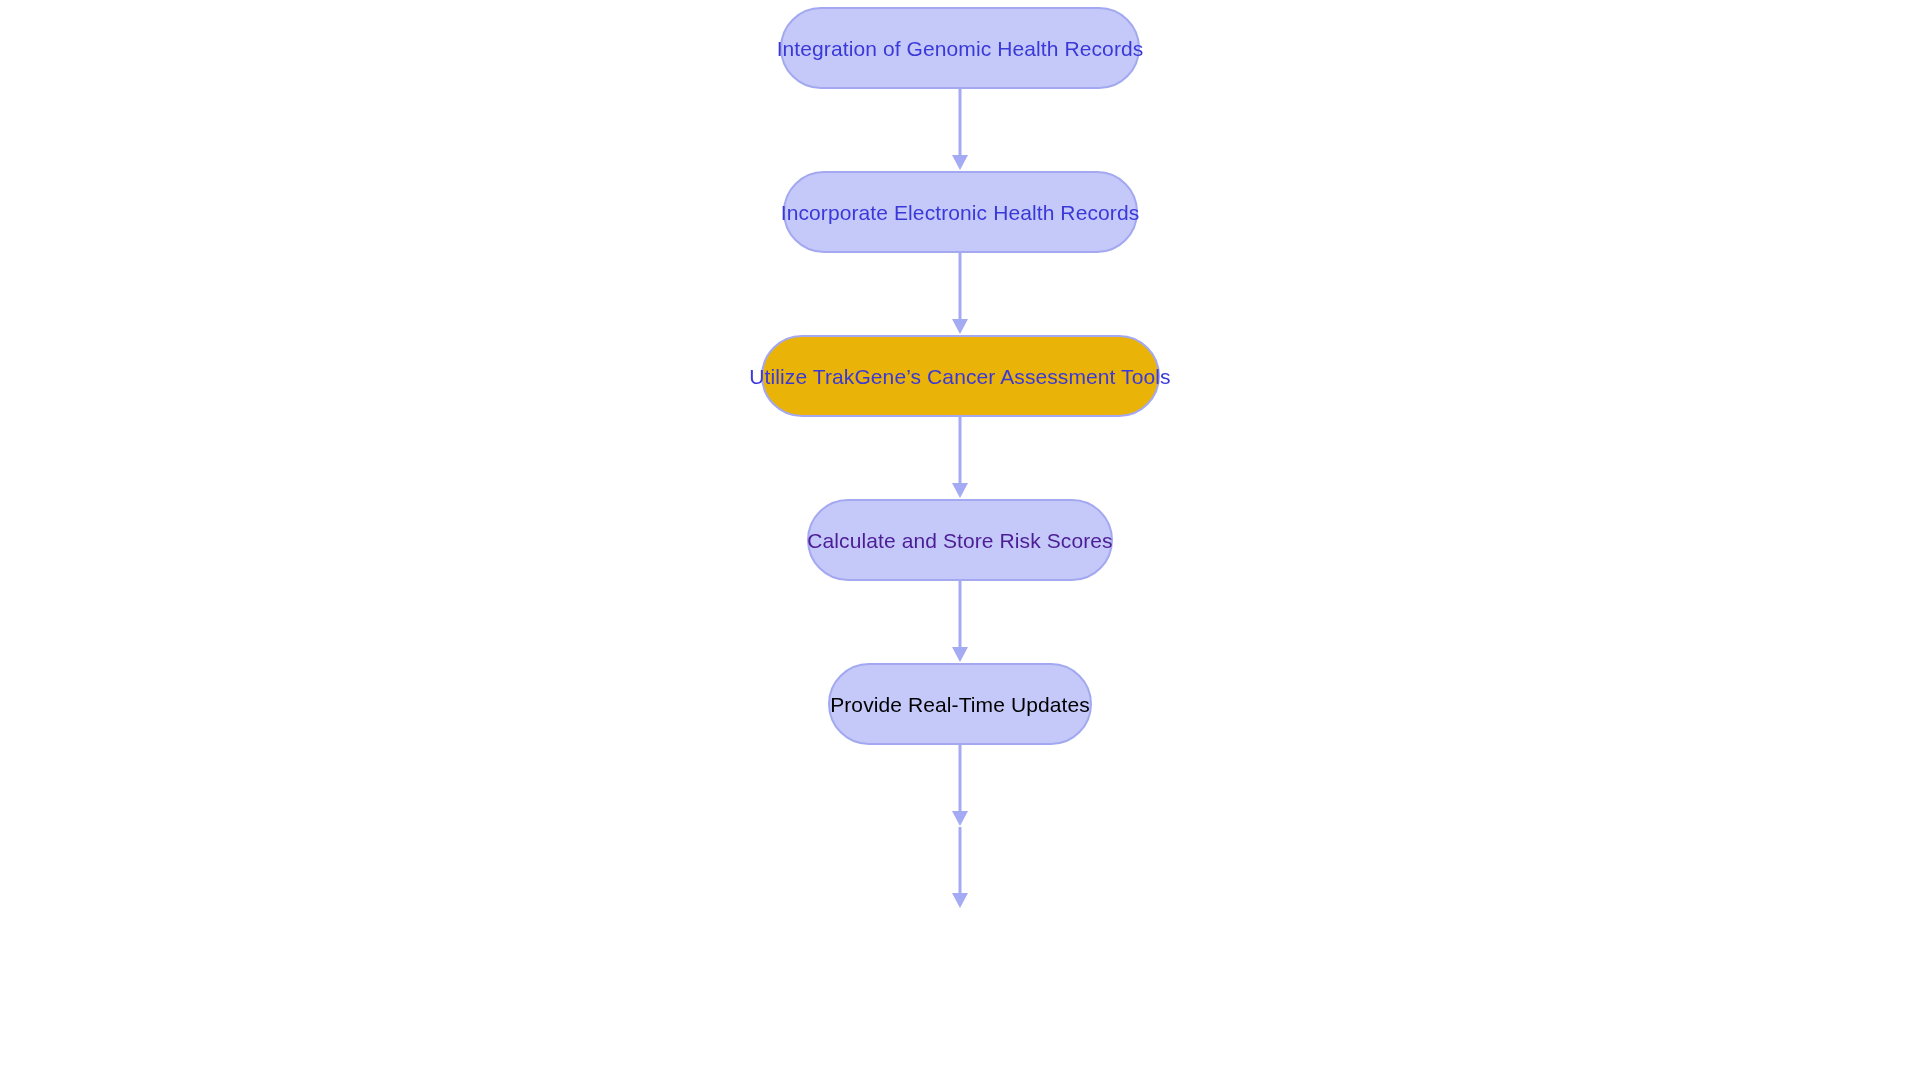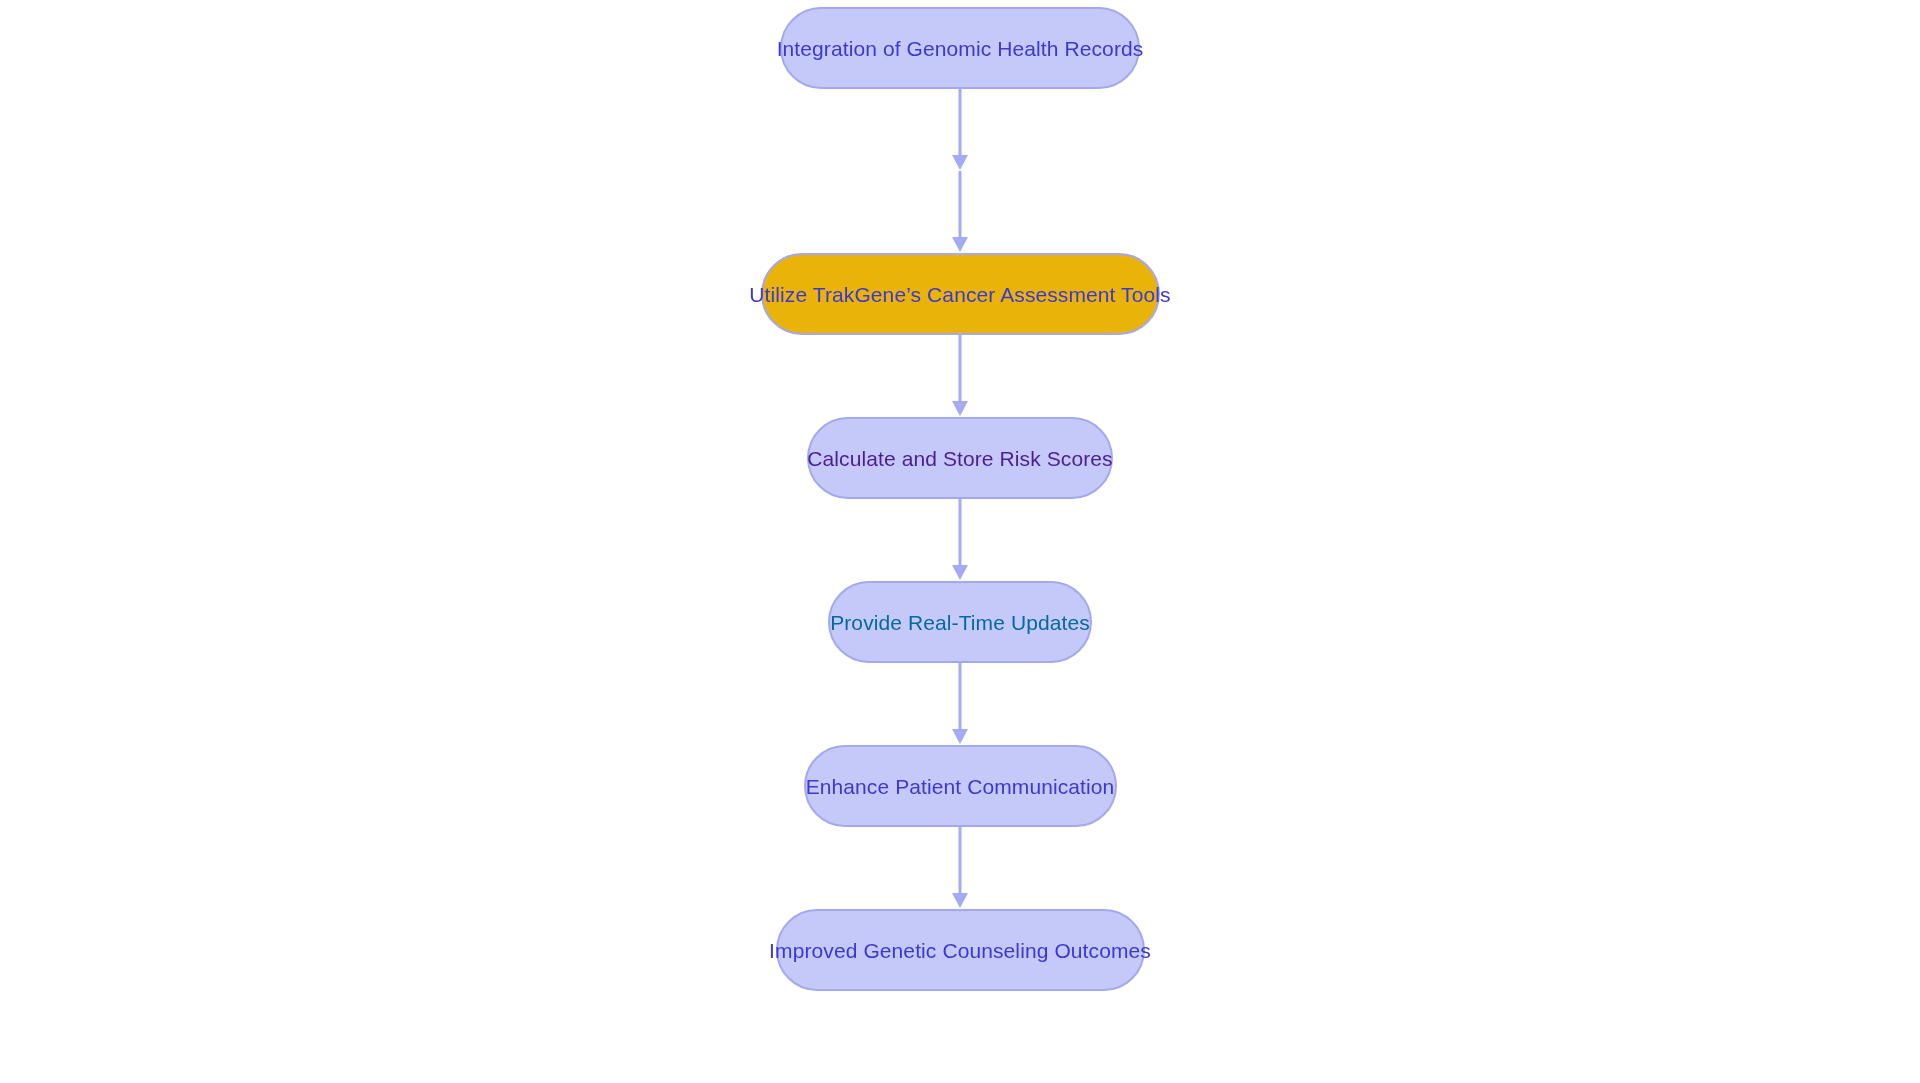--- a/index.html
+++ b/index.html
@@ -99,20 +99,23 @@
 
     <div class="flow-node" style="width: 360px; background: rgb(197, 201, 250); border-color: rgb(163, 168, 240);">
       <span class="flow-node-label" style="color: rgb(58, 57, 216);">Integration of Genomic Health Records</span>
     </div>
 
     <div class="flow-connector">
       <div class="connector-line" style="background: rgb(165, 170, 245);"></div>
       <div class="connector-arrowhead" style="border-top-color: rgb(165, 170, 245);"></div>
     </div>
 
+    <div class="flow-node" style="width: 355px; background: rgb(197, 201, 250); border-color: rgb(163, 168, 240);">
+      <span class="flow-node-label" style="color: rgb(58, 57, 216);">Incorporate Electronic Health Records</span>
+    </div>
 
     <div class="flow-connector">
       <div class="connector-line" style="background: rgb(165, 170, 245);"></div>
       <div class="connector-arrowhead" style="border-top-color: rgb(165, 170, 245);"></div>
     </div>
 
     <div class="flow-node" style="width: 399px; background: #eab308; border-color: rgb(163, 168, 240);">
       <span class="flow-node-label" style="color: rgb(58, 57, 216);">Utilize TrakGene’s Cancer Assessment Tools</span>
     </div>
 
@@ -124,35 +127,29 @@
     <div class="flow-node" style="width: 306px; background: rgb(197, 201, 250); border-color: rgb(163, 168, 240);">
       <span class="flow-node-label" style="color: #4c1d95;">Calculate and Store Risk Scores</span>
     </div>
 
     <div class="flow-connector">
       <div class="connector-line" style="background: rgb(165, 170, 245);"></div>
       <div class="connector-arrowhead" style="border-top-color: rgb(165, 170, 245);"></div>
     </div>
 
     <div class="flow-node" style="width: 264px; background: rgb(197, 201, 250); border-color: rgb(163, 168, 240);">
-      <span class="flow-node-label" style="color: #0369a1;">Provide Real-Time Updates</span>
+      <span class="flow-node-label" style="color: #000000;">Provide Real-Time Updates</span>
     </div>
 
     <div class="flow-connector">
       <div class="connector-line" style="background: rgb(165, 170, 245);"></div>
       <div class="connector-arrowhead" style="border-top-color: rgb(165, 170, 245);"></div>
     </div>
 
-    <div class="flow-node" style="width: 313px; background: rgb(197, 201, 250); border-color: rgb(163, 168, 240);">
-      <span class="flow-node-label" style="color: rgb(58, 57, 216);">Enhance Patient Communication</span>
-    </div>
 
     <div class="flow-connector">
       <div class="connector-line" style="background: rgb(165, 170, 245);"></div>
       <div class="connector-arrowhead" style="border-top-color: rgb(165, 170, 245);"></div>
     </div>
 
-    <div class="flow-node" style="width: 369px; background: rgb(197, 201, 250); border-color: rgb(163, 168, 240);">
-      <span class="flow-node-label" style="color: rgb(58, 57, 216);">Improved Genetic Counseling Outcomes</span>
-    </div>
 
   </div>
 </div>
 
 </body></html>

